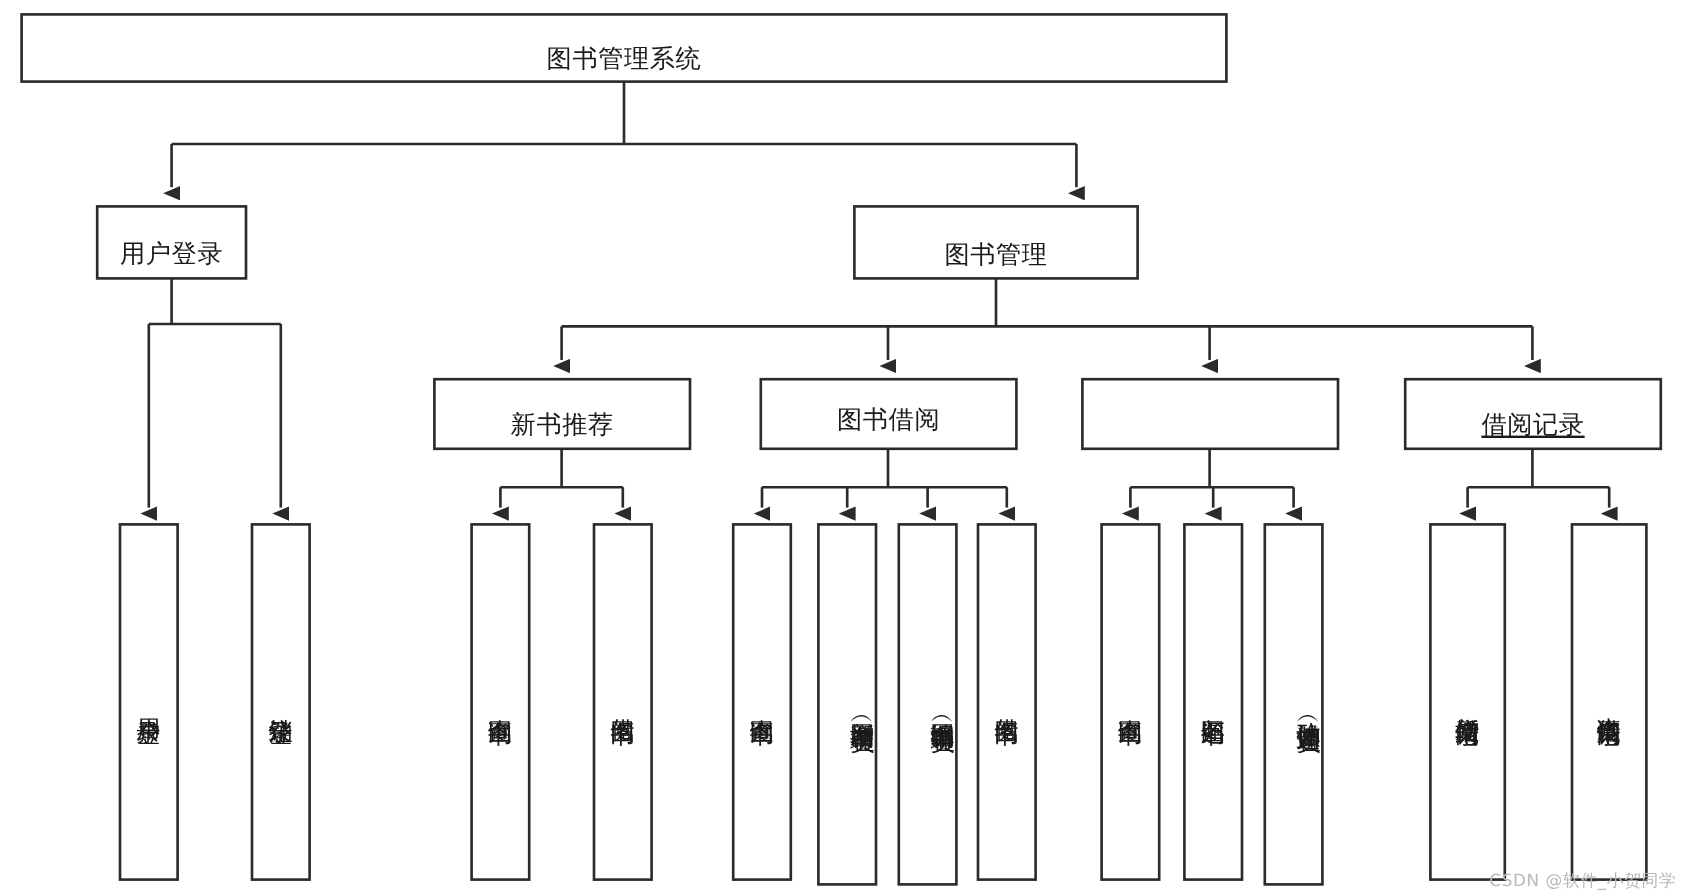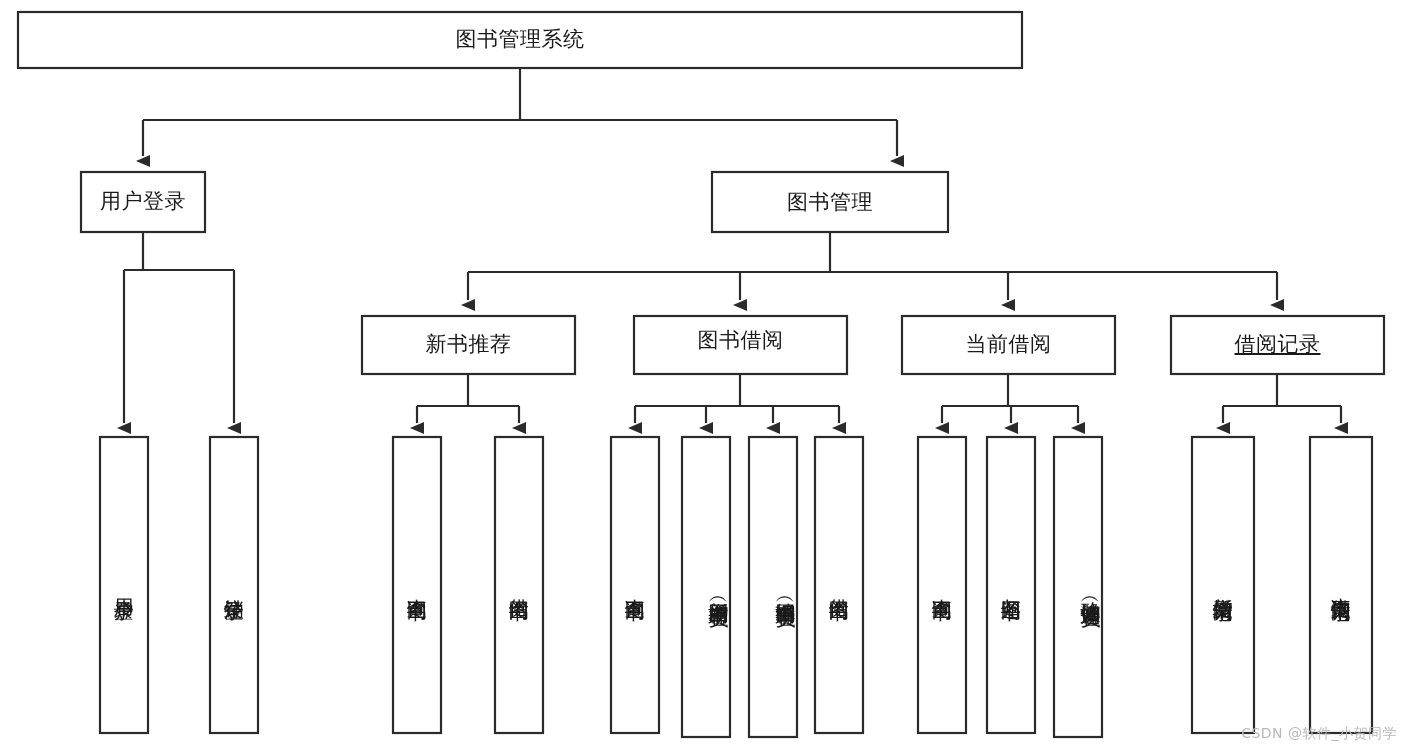--- a/index.html
+++ b/index.html
@@ -44,20 +44,21 @@
     position: absolute;
     display: flex;
     align-items: center;
     justify-content: center;
     color: #1a1a1a;
     font-size: 21px;
     line-height: 1.2;
     letter-spacing: 0.5px;
     white-space: nowrap;
     pointer-events: none;
+    margin-top: 10px;
   }
   .label-v {
     position: absolute;
     display: flex;
     align-items: center;
     justify-content: center;
     color: #1a1a1a;
     font-size: 20px;
     line-height: 1.12;
     writing-mode: vertical-rl;
@@ -159,21 +160,20 @@
     <rect class="node-box" x="1310" y="437" width="62" height="296"></rect>
   </svg>
 
   <div class="label-h" style="left:18px; top:12px; width:1004px; height:56px;">图书管理系统</div>
 
   <div class="label-h" style="left:81px; top:172px; width:124px; height:60px;">用户登录</div>
   <div class="label-h" style="left:712px; top:180px; width:236px; height:45px;">图书管理</div>
 
   <div class="label-h" style="left:362px; top:316px; width:213px; height:58px;">新书推荐</div>
   <div class="label-h" style="left:634px; top:312px; width:213px; height:58px;">图书借阅</div>
-  <div class="label-h" style="left:902px; top:316px; width:213px; height:58px;">当前借阅</div>
   <div class="label-h" style="left:1171px; top:316px; width:213px; height:58px;text-decoration:underline;">借阅记录</div>
 
   <div class="label-v" style="left:100px; top:437px; width:48px; height:296px;">用户登录</div>
   <div class="label-v" style="left:210px; top:437px; width:48px; height:296px;">注销登录</div>
 
   <div class="label-v" style="left:393px; top:437px; width:48px; height:296px;">查询图书</div>
   <div class="label-v" style="left:495px; top:437px; width:48px; height:296px;">借阅图书</div>
 
   <div class="label-v" style="left:611px; top:437px; width:48px; height:296px;">查询图书</div>
   <div class="label-v top-align" style="left:682px; top:443px; width:48px; height:294px;">新增图书（管理员）</div>

